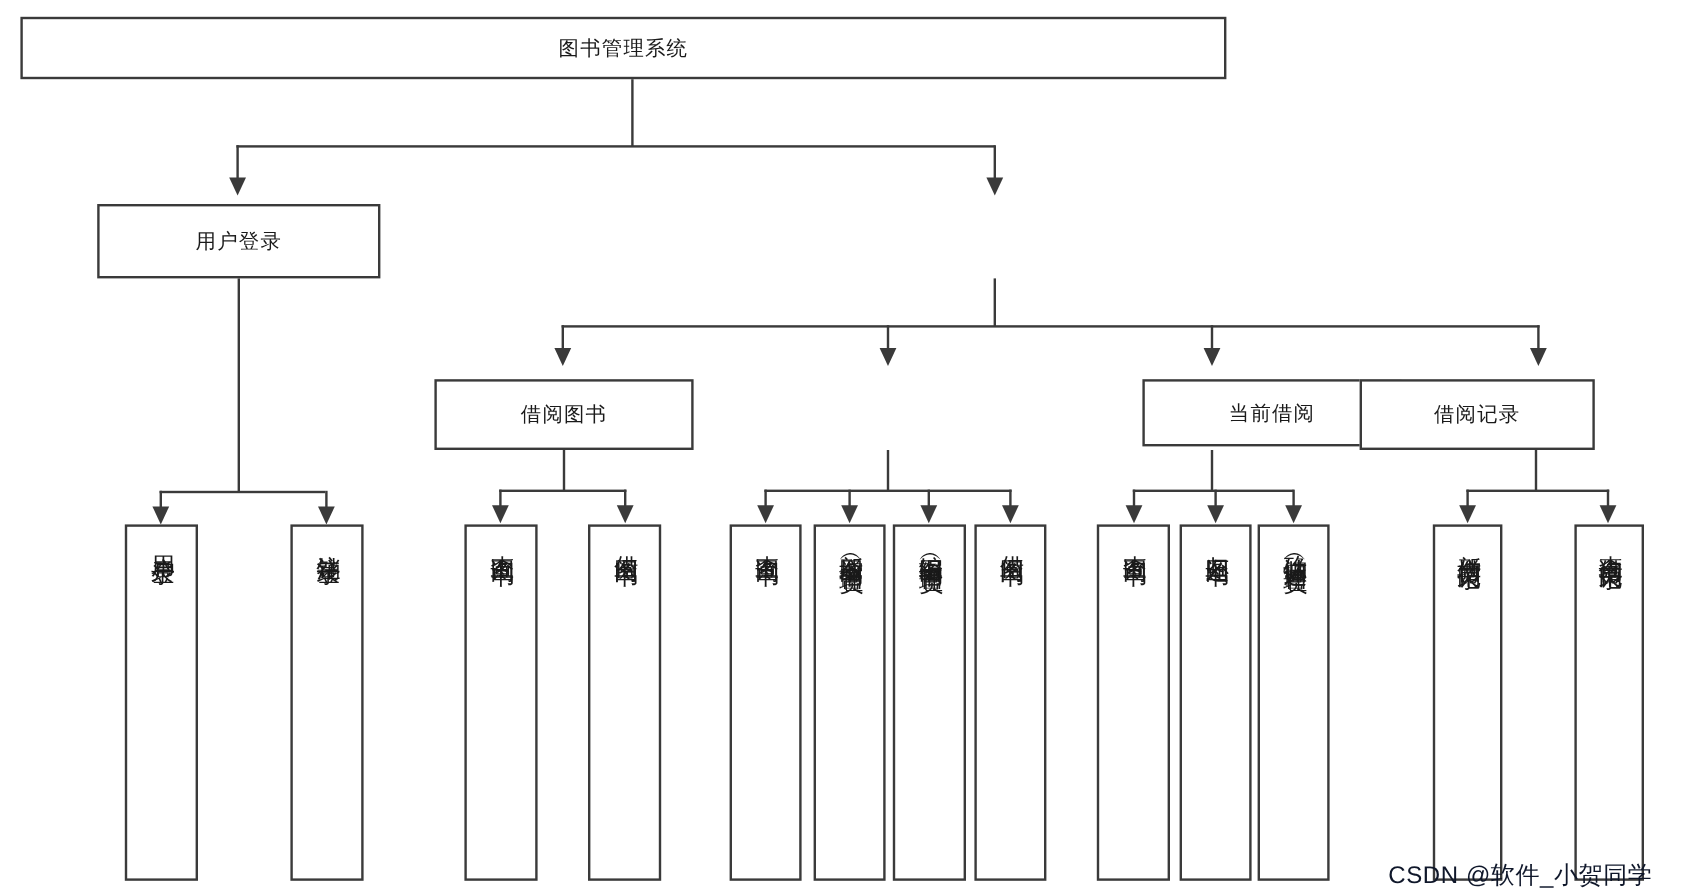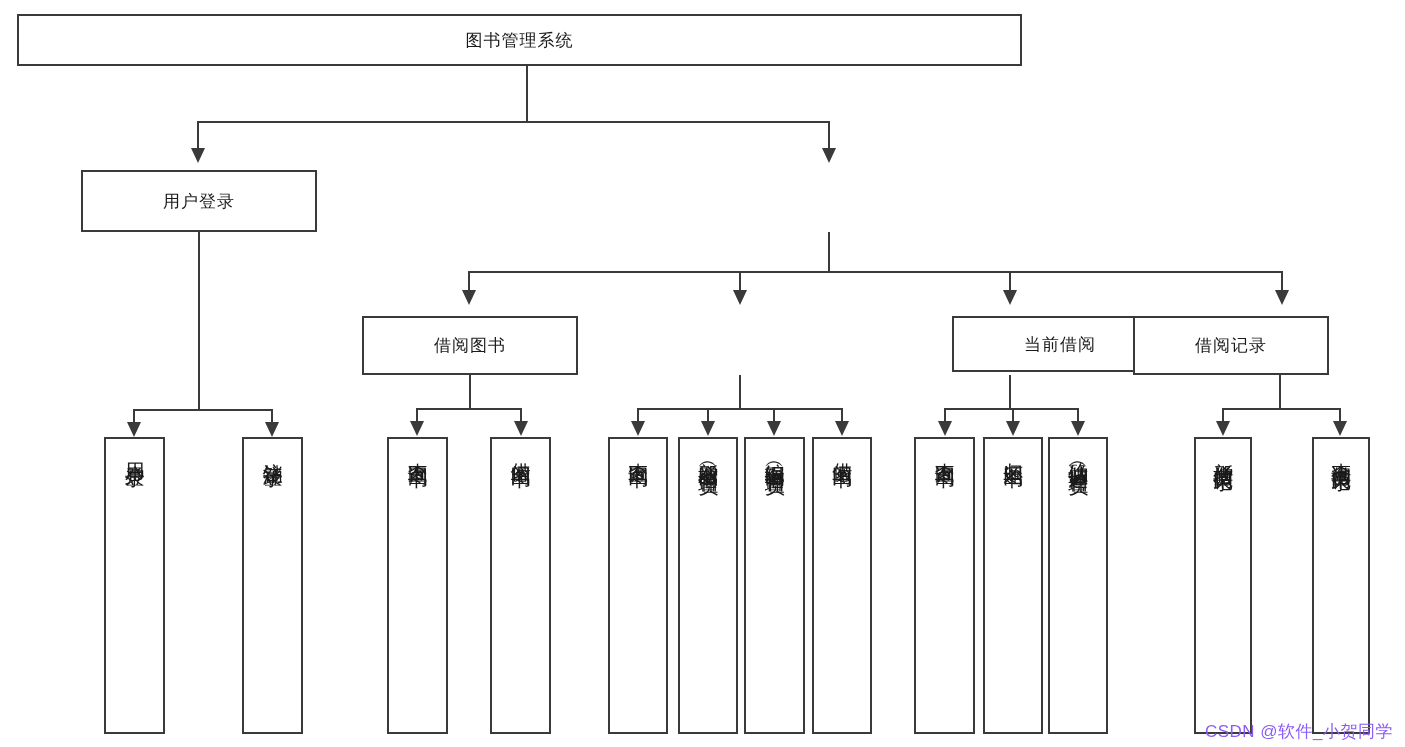--- a/index.html
+++ b/index.html
@@ -58,24 +58,24 @@
     position: absolute;
     width: 0;
     height: 0;
     border-left: 7px solid transparent;
     border-right: 7px solid transparent;
     border-top: 15px solid #3a3a3a;
   }
   
   #watermark {
     position: absolute;
-    right: 12px;
+    right: 28px;
     bottom: 4px;
-    font-size: 17px;
-    color: #8b5cf6;
+    font-size: 20px;
+    color: #0f172a;
     white-space: nowrap;
     letter-spacing: 0.5px;
   }
 </style>
 </head>
 <body>
 
 <div id="canvas">
 
   <div class="node horiz" style="left:17px; top:14px; width:1005px; height:52px;">

